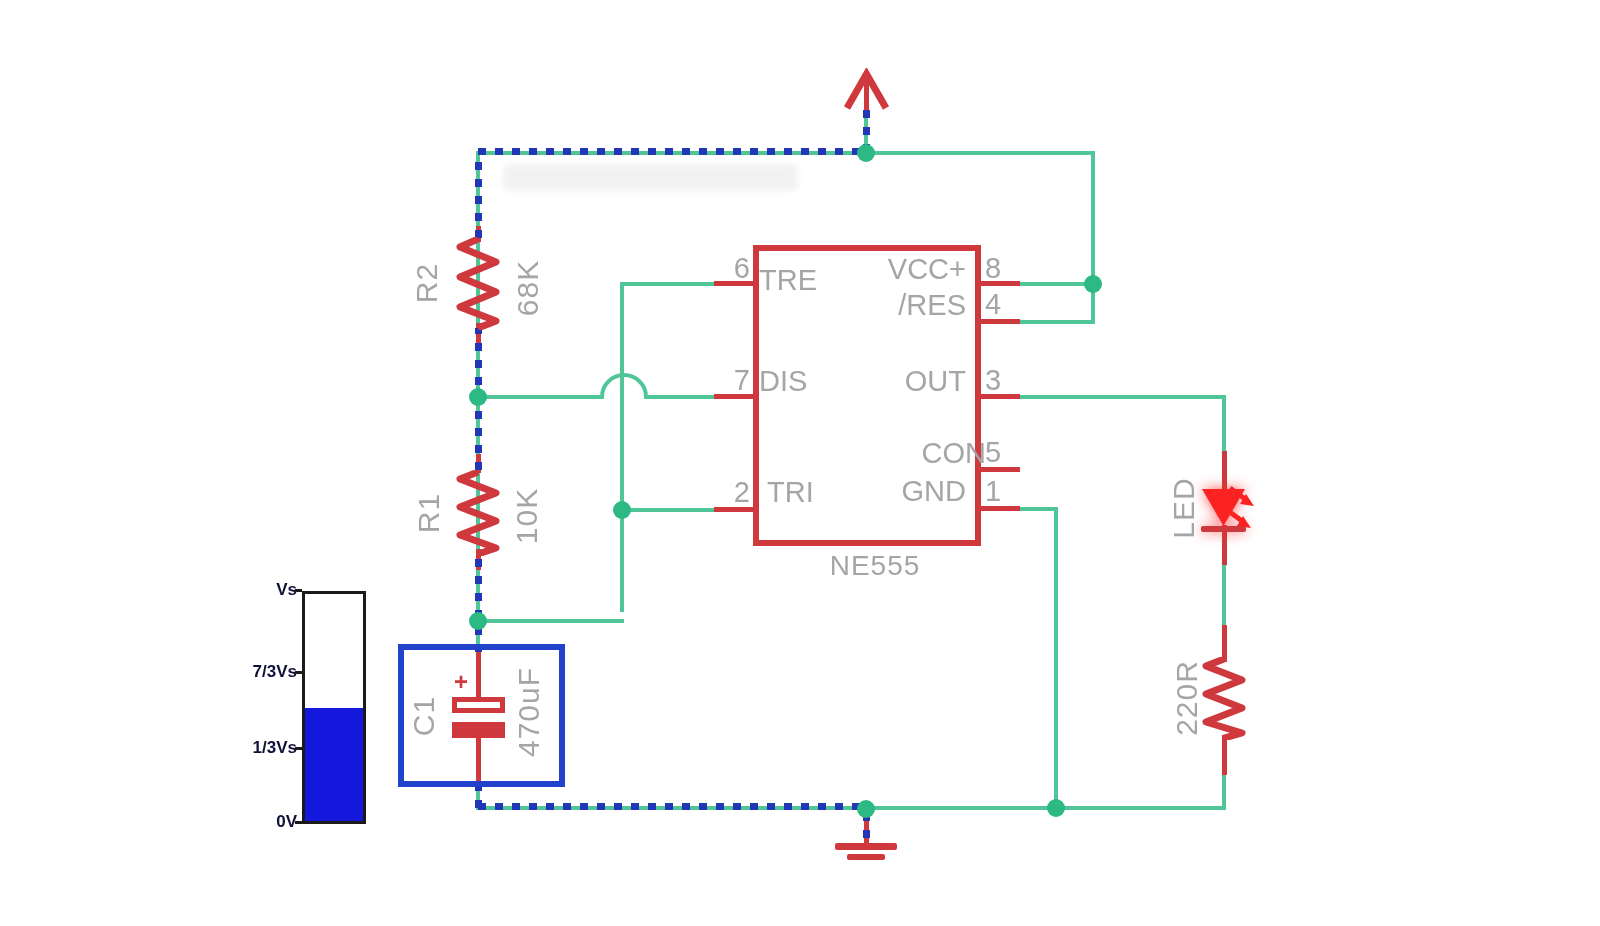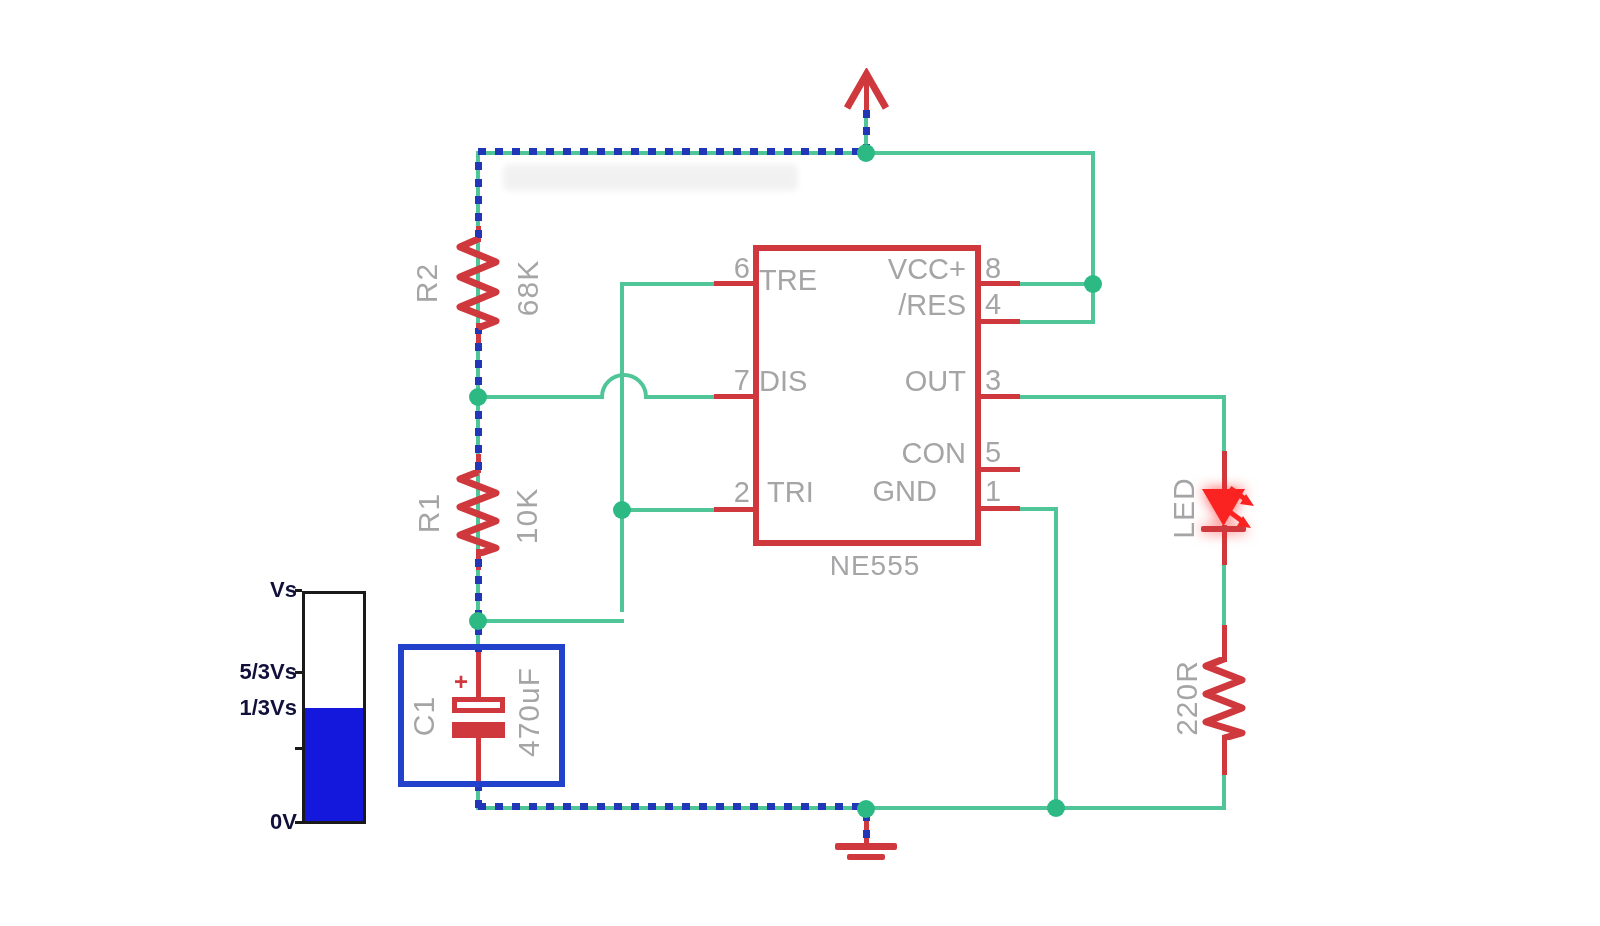--- a/index.html
+++ b/index.html
@@ -21,21 +21,21 @@
   .rh{position:absolute;height:5px;background:var(--component-red);}
   .rv{position:absolute;width:5px;background:var(--component-red);}
   .dh{position:absolute;height:7px;background:repeating-linear-gradient(90deg,var(--current-dash-blue) 0 8px,transparent 8px 17px);}
   .dv{position:absolute;width:7px;background:repeating-linear-gradient(0deg,var(--current-dash-blue) 0 8px,transparent 8px 17px);}
   .dot{position:absolute;width:18px;height:18px;border-radius:50%;background:var(--junction-green);}
   .rlab{position:absolute;transform:translate(-50%,-50%) rotate(-90deg);white-space:nowrap;
         color:var(--label-gray);font-size:30px;letter-spacing:1px;}
   .pin-name{position:absolute;transform:translateY(-50%);color:var(--label-gray);font-size:29px;white-space:nowrap;}
   .pin-num{position:absolute;transform:translateY(-50%);color:var(--label-gray);font-size:29px;white-space:nowrap;}
   .mlab{position:absolute;right:1303px;transform:translateY(-50%);color:var(--meter-text);
-        font-size:22px;font-weight:bold;white-space:nowrap;}
+        font-size:17px;font-weight:bold;white-space:nowrap;}
   .tick{position:absolute;width:7px;height:3px;background:#1a1a1a;}
   .icbox{position:absolute;left:753px;top:245px;width:228px;height:301px;
          border:6px solid var(--component-red);box-sizing:border-box;background:#fff;}
   .selbox{position:absolute;left:398px;top:644px;width:167px;height:143px;
           border:6px solid var(--selection-blue);box-sizing:border-box;}
   .svgabs{position:absolute;}
   .plate-hollow{position:absolute;left:452px;top:697px;width:53px;height:16px;
                 border:5px solid var(--component-red);box-sizing:border-box;background:#fff;}
   .plate-solid{position:absolute;left:452px;top:722px;width:53px;height:16px;background:var(--component-red);}
   .plus{position:absolute;left:461px;top:682px;transform:translate(-50%,-50%);
@@ -165,43 +165,43 @@
   <div class="rh" style="left:979px;top:394px;width:41px;"></div>
   <div class="rh" style="left:979px;top:467px;width:41px;"></div>
   <div class="rh" style="left:979px;top:506px;width:41px;"></div>
 
   <div class="pin-name" style="left:759px;top:280px;">TRE</div>
   <div class="pin-name" style="left:759px;top:381px;">DIS</div>
   <div class="pin-name" style="left:759px;top:492px;margin-left:8px;">TRI</div>
   <div class="pin-name" style="right:634px;top:269px;">VCC+</div>
   <div class="pin-name" style="right:634px;top:305px;">/RES</div>
   <div class="pin-name" style="right:634px;top:381px;">OUT</div>
-  <div class="pin-name" style="right:634px;top:453px;margin-left:43px;">CON</div>
-  <div class="pin-name" style="right:663px;top:491px;">GND</div>
+  <div class="pin-name" style="right:614px;top:453px;margin-left:43px;">CON</div>
+  <div class="pin-name" style="right:634px;top:491px;">GND</div>
 
   <div class="pin-num" style="right:850px;top:268px;">6</div>
   <div class="pin-num" style="right:850px;top:380px;">7</div>
   <div class="pin-num" style="right:850px;top:492px;">2</div>
   <div class="pin-num" style="left:985px;top:268px;">8</div>
   <div class="pin-num" style="left:985px;top:304px;">4</div>
   <div class="pin-num" style="left:985px;top:380px;">3</div>
   <div class="pin-num" style="left:985px;top:452px;">5</div>
   <div class="pin-num" style="left:985px;top:491px;">1</div>
 
   <div class="dot" style="left:857px;top:144px;"></div>
   <div class="dot" style="left:1084px;top:275px;"></div>
   <div class="dot" style="left:469px;top:388px;"></div>
   <div class="dot" style="left:613px;top:501px;"></div>
   <div class="dot" style="left:469px;top:612px;"></div>
   <div class="dot" style="left:857px;top:800px;"></div>
   <div class="dot" style="left:1047px;top:799px;"></div>
 
   <div class="mlab" style="top:590px;">Vs</div>
-  <div class="mlab" style="top:672px;">5/3Vs</div>
-  <div class="mlab" style="top:708px;text-align:right;">1/3Vs</div>
+  <div class="mlab" style="top:672px;">7/3Vs</div>
+  <div class="mlab" style="top:748px;text-align:right;">1/3Vs</div>
   <div class="mlab" style="top:822px;">0V</div>
   <div class="tick" style="left:295px;top:589px;"></div>
   <div class="tick" style="left:295px;top:671px;"></div>
   <div class="tick" style="left:295px;top:747px;"></div>
   <div class="tick" style="left:295px;top:821px;"></div>
   <div class="meter-bar">
     <div class="meter-fill" style="height: 50%;"></div>
   </div>
 
 </div>

